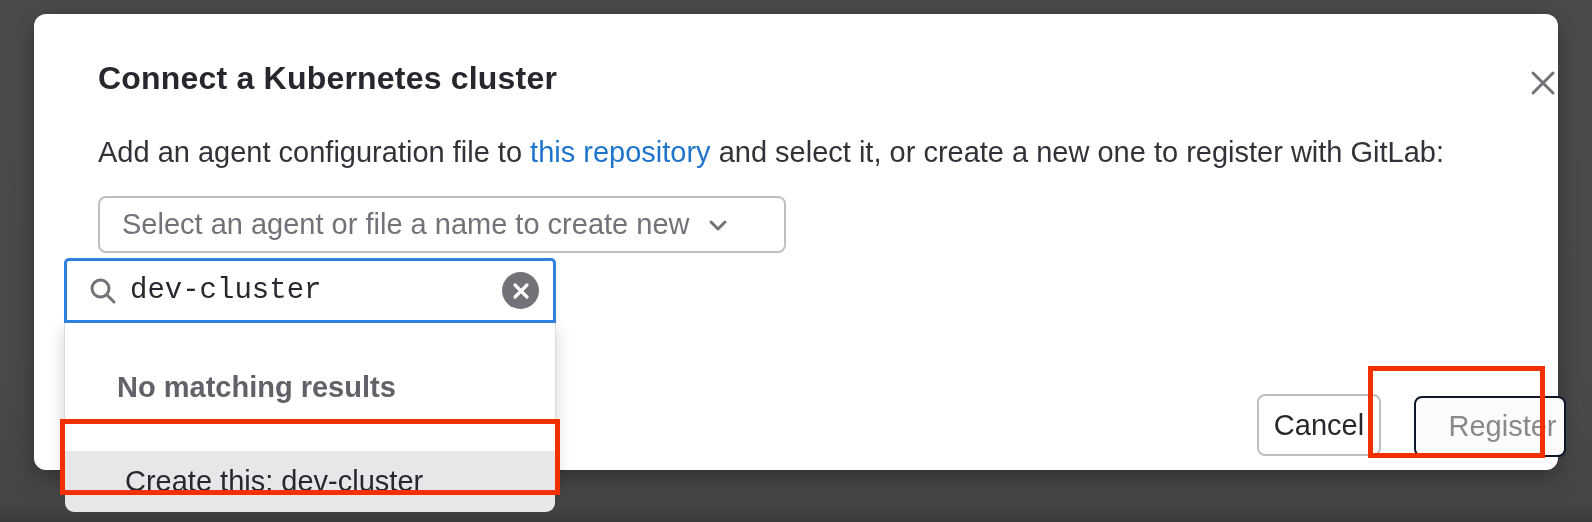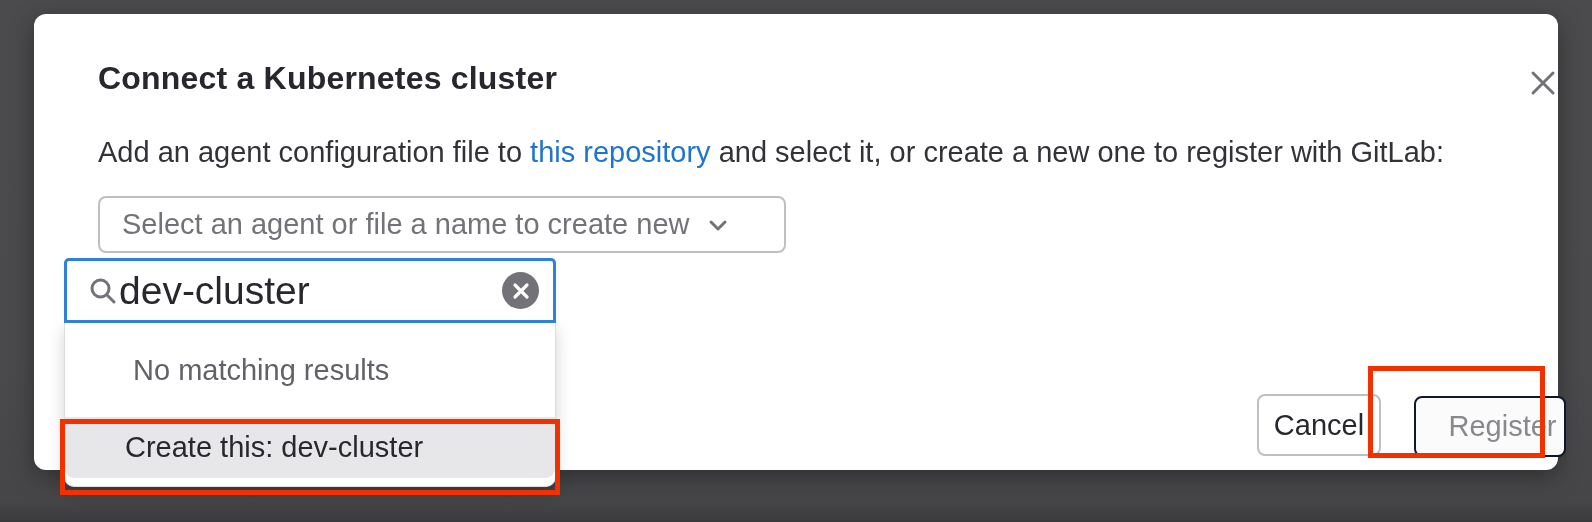--- a/index.html
+++ b/index.html
@@ -72,24 +72,24 @@
     background: #ffffff;
     border: 3px solid #3080dd;
     border-radius: 5px 5px 0 0;
     display: flex; align-items: center;
     padding: 0 14px 0 20px;
     z-index: 3;
   }
   .search-box input {
     flex: 1;
     border: none; outline: none;
-    font-size: 39px;
-    color: #28272d;
-    font-family: Liberation Sans, sans-serif;
-    margin-left: 0;
+    font-size: 29px;
+    color: #28272d;
+    font-family: Liberation Mono, monospace;
+    margin-left: 11px;
     min-width: 0;
     background: transparent;
   }
   .clear-btn {
     width: 37px; height: 37px;
     border-radius: 50%;
     background: #737278;
     border: none;
     display: flex; align-items: center; justify-content: center;
     cursor: pointer;
@@ -100,25 +100,26 @@
     left: 64px; top: 323px;
     width: 492px; height: 164px;
     background: #ffffff;
     border: 1px solid #dcdcde;
     border-top: none;
     border-radius: 0 0 10px 10px;
     box-shadow: 0 6px 16px rgba(0,0,0,0.18);
     z-index: 2;
   }
   .no-results {
-    height: 94px;
-    display: flex; align-items: center;
-    padding-left: 68px;
+    height: 128px;
+    display: flex; align-items: center;
+    padding-left: 52px;
     font-size: 29px;
     color: #626168;
+    font-weight: bold;
   }
   .create-item {
     height: 61px;
     display: flex; align-items: center;
     padding-left: 60px;
     font-size: 29px;
     color: #28272d;
     background: #e7e7e9;
     border-radius: 0 0 9px 9px;
     cursor: pointer;

